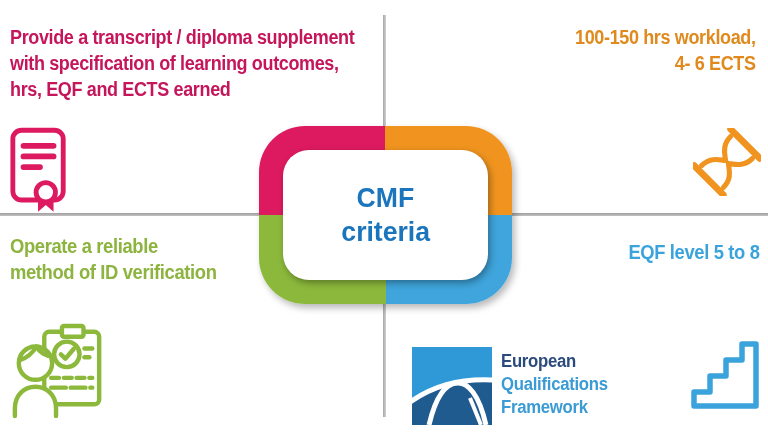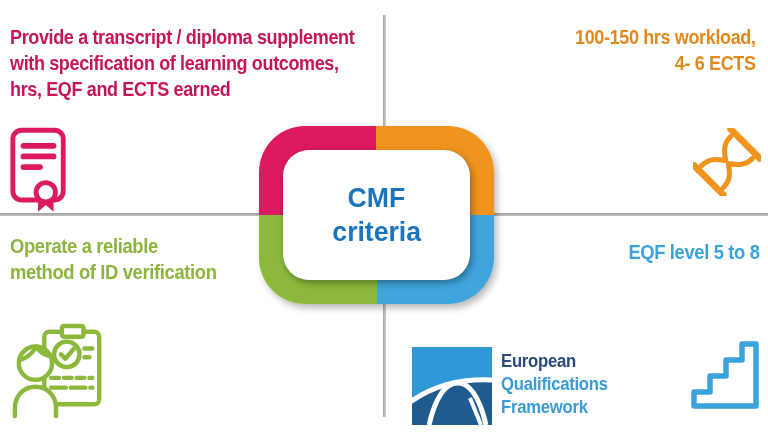--- a/index.html
+++ b/index.html
@@ -16,21 +16,21 @@
 
   
   .headline{position:absolute;font-weight:bold;font-size:20px;line-height:26px;
     letter-spacing:-0.4px;white-space:nowrap;z-index:3;}
   .tl{left:10px;top:24px;color:var(--pink-text,#C5155B);transform:scaleX(.9);transform-origin:0 0;}
   .tr{right:12px;top:24px;text-align:right;color:var(--orange-text,#E08A1E);transform:scaleX(.9);transform-origin:100% 0;}
   .bl{left:10px;top:233px;color:var(--green-text,#8CB43F);transform:scaleX(.92);transform-origin:0 0;}
   .br{right:8px;top:239px;text-align:right;color:var(--blue-text,#3AA3DC);transform:scaleX(.92);transform-origin:100% 0;}
 
   
-  .center-box{position:absolute;left:259px;top:126px;width:235px;height:178px;z-index:2;}
+  .center-box{position:absolute;left:259px;top:126px;width:253px;height:178px;z-index:2;}
   .ring{position:absolute;inset:0;border-radius:46px;
     background:conic-gradient(var(--orange,#F0941F) 0 25%,var(--blue,#3FA5DC) 0 50%,
                var(--green,#8CB93C) 0 75%,var(--pink,#DD1A5F) 0);
     box-shadow:3px 4px 7px rgba(0,0,0,.28);}
   .inner{position:absolute;inset:24px;border-radius:26px;background:#fff;
     box-shadow:2px 3px 7px rgba(0,0,0,.35);
     display:flex;flex-direction:column;align-items:center;justify-content:center;}
   .inner div{font-weight:bold;font-size:28px;line-height:34px;color:var(--center-text,#1B75BC);
     transform:scaleX(.95);}
 

